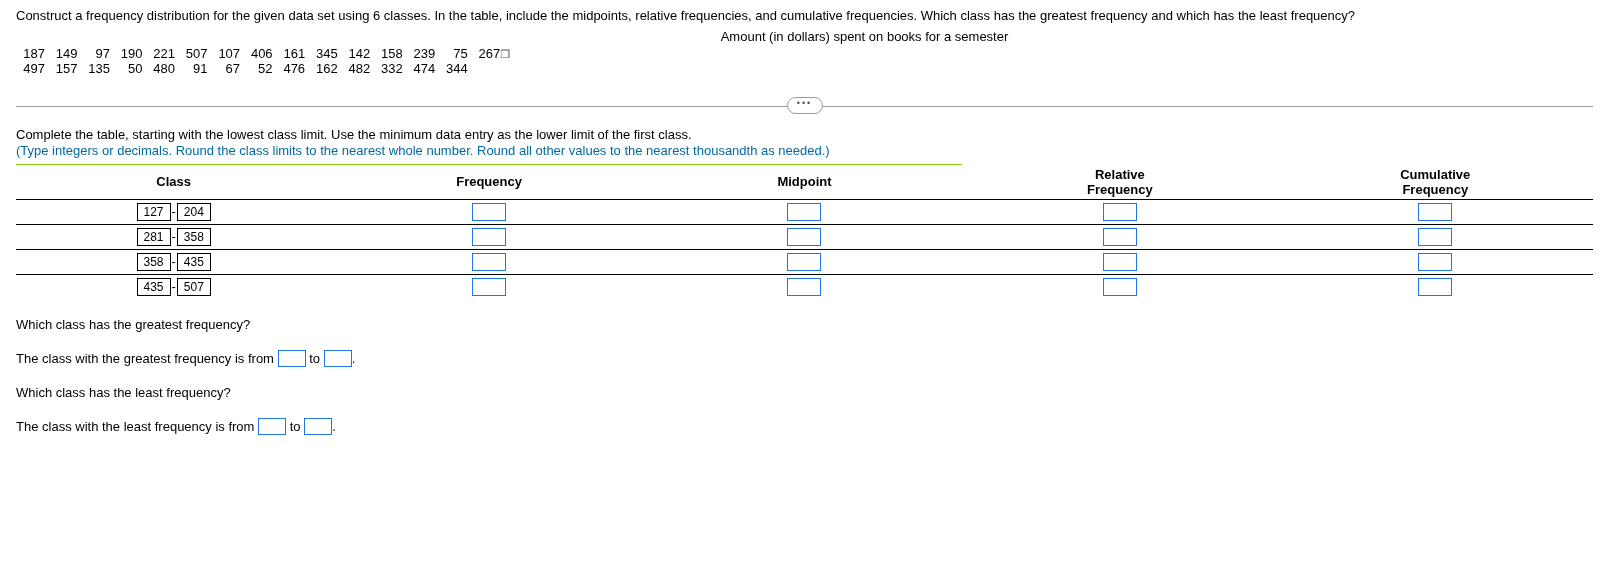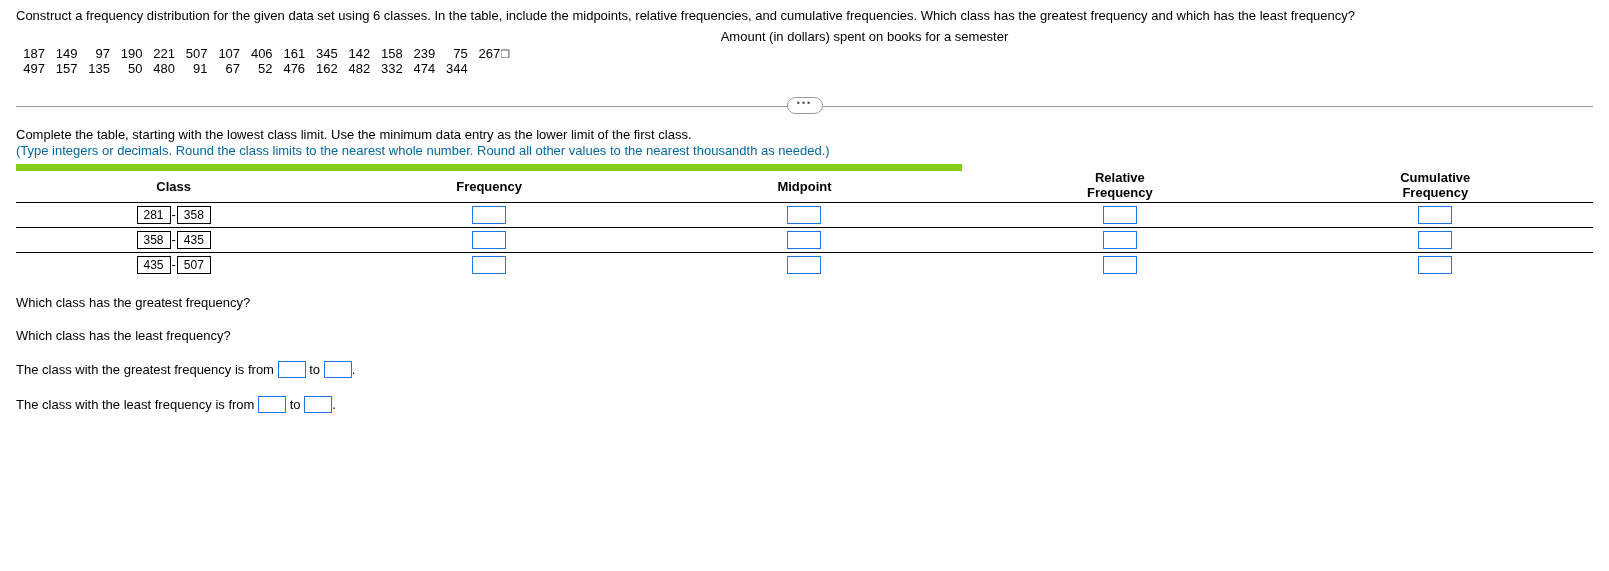--- a/index.html
+++ b/index.html
@@ -63,21 +63,21 @@
     border-collapse: collapse;
     table-layout: fixed;
   }
   table.freq th {
     font-weight: bold;
     font-size: 13px;
     text-align: center;
     padding: 2px 4px;
     border-bottom: 1px solid #000;
   }
-  table.freq th.top-border { border-top: 7px solid #84cc16; }
+  table.freq th.top-border { border-top: 1px solid #84cc16; }
   table.freq td {
     text-align: center;
     padding: 3px 4px;
     border-bottom: 1px solid #000;
   }
   table.freq tr.last td { border-bottom: none; }
   .num-box {
     width: 34px;
     height: 18px;
     border: 1px solid #2075e8;
@@ -127,20 +127,27 @@
     <tr>
       <th class="top-border">Class</th>
       <th class="top-border">Frequency</th>
       <th class="top-border">Midpoint</th>
       <th style="border-bottom: 1px solid rgb(0, 0, 0);">Relative<br>Frequency</th>
       <th style="border-bottom: 1px solid rgb(0, 0, 0);">Cumulative<br>Frequency</th>
     </tr>
   </thead>
   <tbody id="rows-body">
       <tr>
+        <td><input class="num-box filled" value="127" style=""><span class="dash">-</span><input class="num-box filled" value="204" style=""></td>
+        <td><input class="num-box empty" style=""></td>
+        <td><input class="num-box empty" style=""></td>
+        <td><input class="num-box empty" style=""></td>
+        <td><input class="num-box empty" style=""></td>
+      </tr>
+      <tr>
         <td><input class="num-box filled" value="281" style=""><span class="dash">-</span><input class="num-box filled" value="358" style=""></td>
         <td><input class="num-box empty" style=""></td>
         <td><input class="num-box empty" style=""></td>
         <td><input class="num-box empty" style=""></td>
         <td><input class="num-box empty" style=""></td>
       </tr>
       <tr>
         <td><input class="num-box filled" value="358" style=""><span class="dash">-</span><input class="num-box filled" value="435" style=""></td>
         <td><input class="num-box empty" style=""></td>
         <td><input class="num-box empty" style=""></td>
@@ -152,20 +159,20 @@
         <td><input class="num-box empty" style=""></td>
         <td><input class="num-box empty" style=""></td>
         <td><input class="num-box empty" style=""></td>
         <td><input class="num-box empty" style=""></td>
       </tr>
     </tbody>
 </table>
 
 <div class="after-table">
   <p>Which class has the greatest frequency?</p>
-  <p>Which class has the least frequency?</p>
   <p>
     <span>The class with the greatest frequency is from </span><input class="inline-box" style=""><span> to </span><input class="inline-box" style=""><span>.</span>
   </p>
+  <p>Which class has the least frequency?</p>
   <p>
     <span>The class with the least frequency is from </span><input class="inline-box" style=""><span> to </span><input class="inline-box" style=""><span>.</span>
   </p>
 </div>
 
 </body></html>

